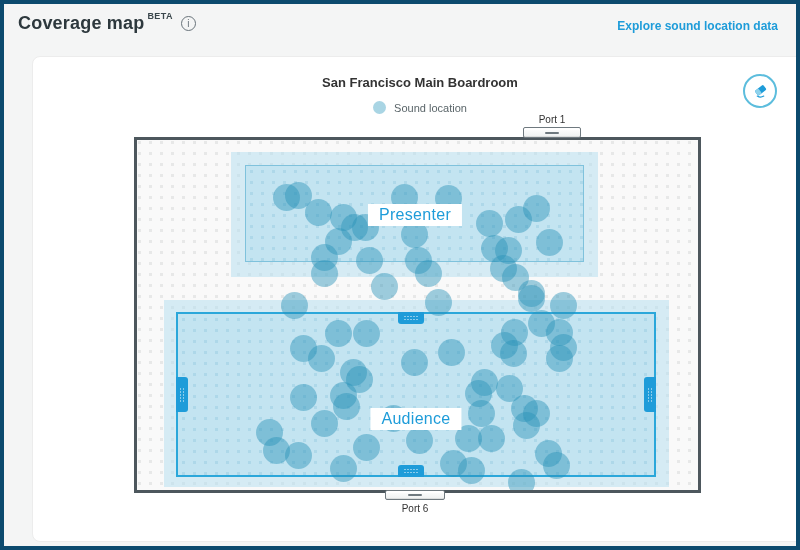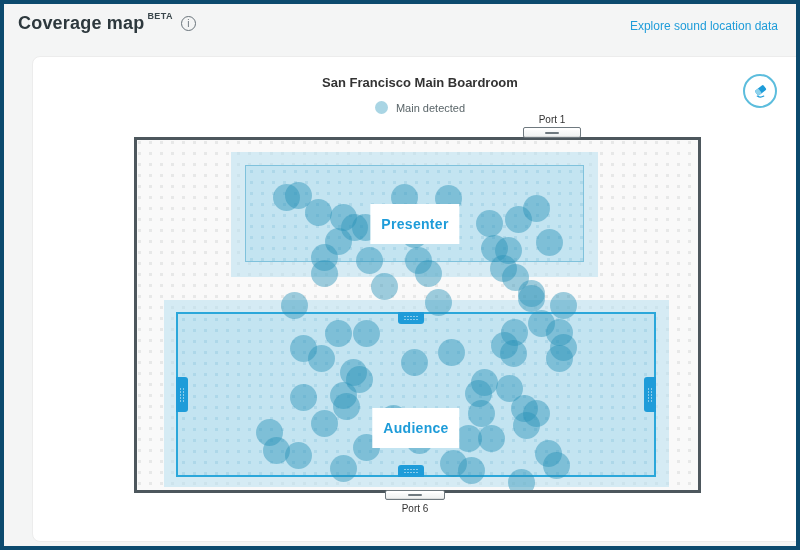--- a/index.html
+++ b/index.html
@@ -25,21 +25,21 @@
   .header{position:absolute;left:14px;top:9px;display:flex;align-items:flex-start;}
   .page-title{font-size:18px;font-weight:700;color:var(--text-dark);letter-spacing:.2px;}
   .beta{font-size:9px;font-weight:700;color:#3a474c;margin-left:3px;position:relative;top:-2px;letter-spacing:.4px;}
   .info-icon{
     width:15px;height:15px;border:1px solid #68737a;border-radius:50%;
     color:#68737a;font-size:10px;line-height:13px;text-align:center;
     margin-left:8px;margin-top:3px;font-style:normal;cursor:pointer;
   }
   .explore-link{
     position:absolute;right:18px;top:15px;
-    font-size:12px;font-weight:400;color:var(--accent);
+    font-size:12px;font-weight:700;color:var(--accent);
     text-decoration:none;cursor:pointer;
   }
   
   .card{
     position:absolute;left:28px;top:52px;width:776px;height:486px;
     background:#fff;border:1px solid #ececec;border-radius:8px;
   }
   .card-title{
     position:absolute;left:0;top:18px;width:100%;
     text-align:center;font-size:13px;font-weight:700;color:#333;
@@ -75,22 +75,22 @@
     background-image:radial-gradient(circle,#aed8e9 1.8px,transparent 2px);
     background-size:11px 11px;
   }
   .presenter-outer{left:97px;top:15px;width:367px;height:125px;}
   .presenter-inner{left:111px;top:28px;width:339px;height:97px;border:1px solid #7fc2dc;}
   .audience-outer{left:30px;top:163px;width:505px;height:187px;}
   .audience-inner{left:42px;top:175px;width:480px;height:165px;border:2px solid var(--zone-border);}
   .zone-label{
     position:absolute;z-index:5;transform:translateX(-50%);
     background:#fff;color:var(--accent);
-    font-size:14px;font-weight:700;letter-spacing:.3px;
-    padding:12px 11px;white-space:nowrap;
+    font-size:16px;font-weight:400;letter-spacing:.3px;
+    padding:2px 11px;white-space:nowrap;
   }
   .presenter-label{left:281px;top:67px;}
   .audience-label{left:282px;top:247px;margin-top:24px;}
   
   .dot-layer{position:absolute;inset:0;z-index:2;overflow:hidden;}
   .dot{
     position:absolute;width:27px;height:27px;border-radius:50%;
     background:var(--dot);opacity:.45;
   }
   
@@ -140,21 +140,21 @@
     <span class="beta">BETA</span>
     <span class="info-icon">i</span>
   </div>
   <a class="explore-link">Explore sound location data</a>
 
   <div class="card">
     <div class="card-title">San Francisco Main Boardroom</div>
 
     <div class="legend">
       <span class="legend-dot"></span>
-      <span class="legend-label">Main detected</span>
+      <span class="legend-label">Sound location</span>
     </div>
 
     <div class="eraser-button">
       <span style="display:flex;">
         <svg width="17" height="17" viewBox="0 0 24 24">
           <g transform="rotate(-38 12 10)">
             <rect x="4.5" y="6" width="15" height="8.5" rx="2" fill="#1e9cd9"></rect>
             <rect x="4.5" y="6" width="6.5" height="8.5" rx="2" fill="#8ed2ec"></rect>
           </g>
           <path d="M7.5 18.5 q4.5 3 9 0" stroke="#1e9cd9" stroke-width="1.7" fill="none" stroke-linecap="round"></path>

